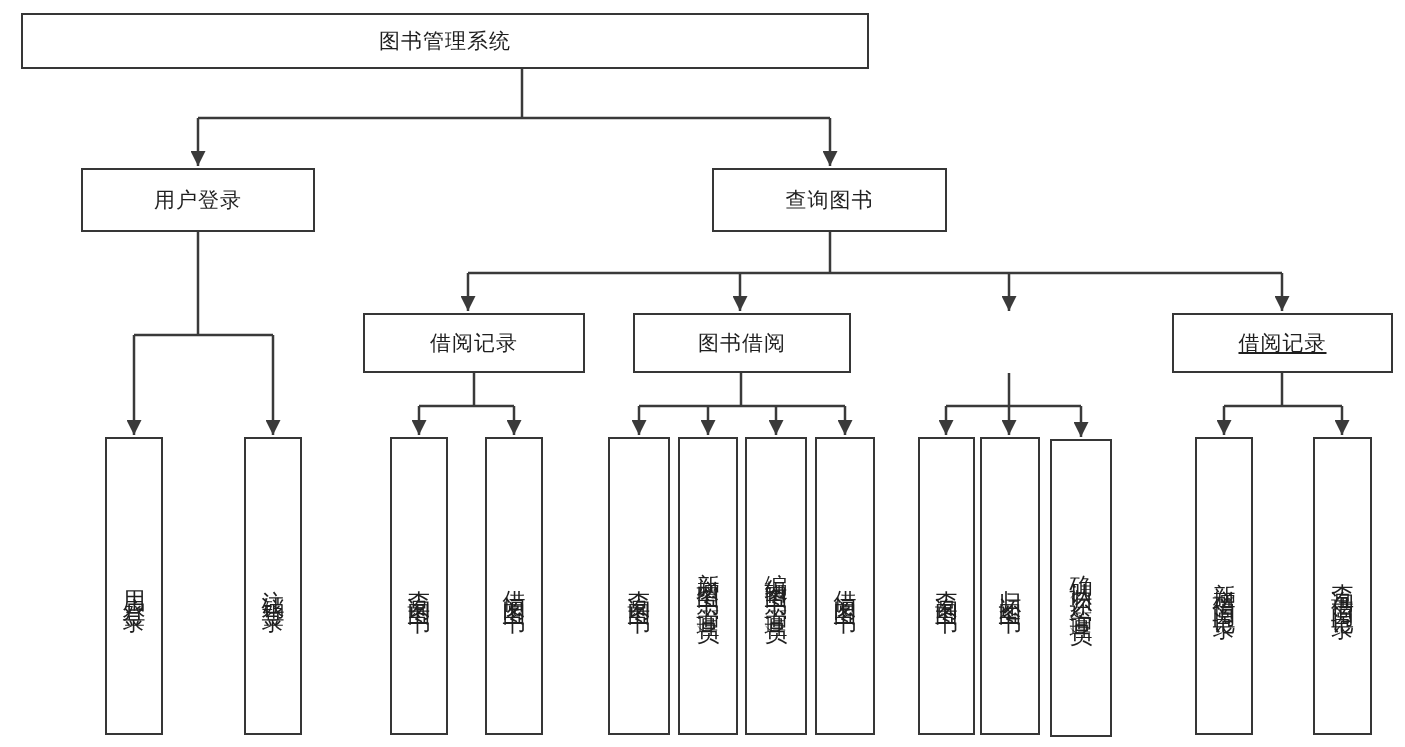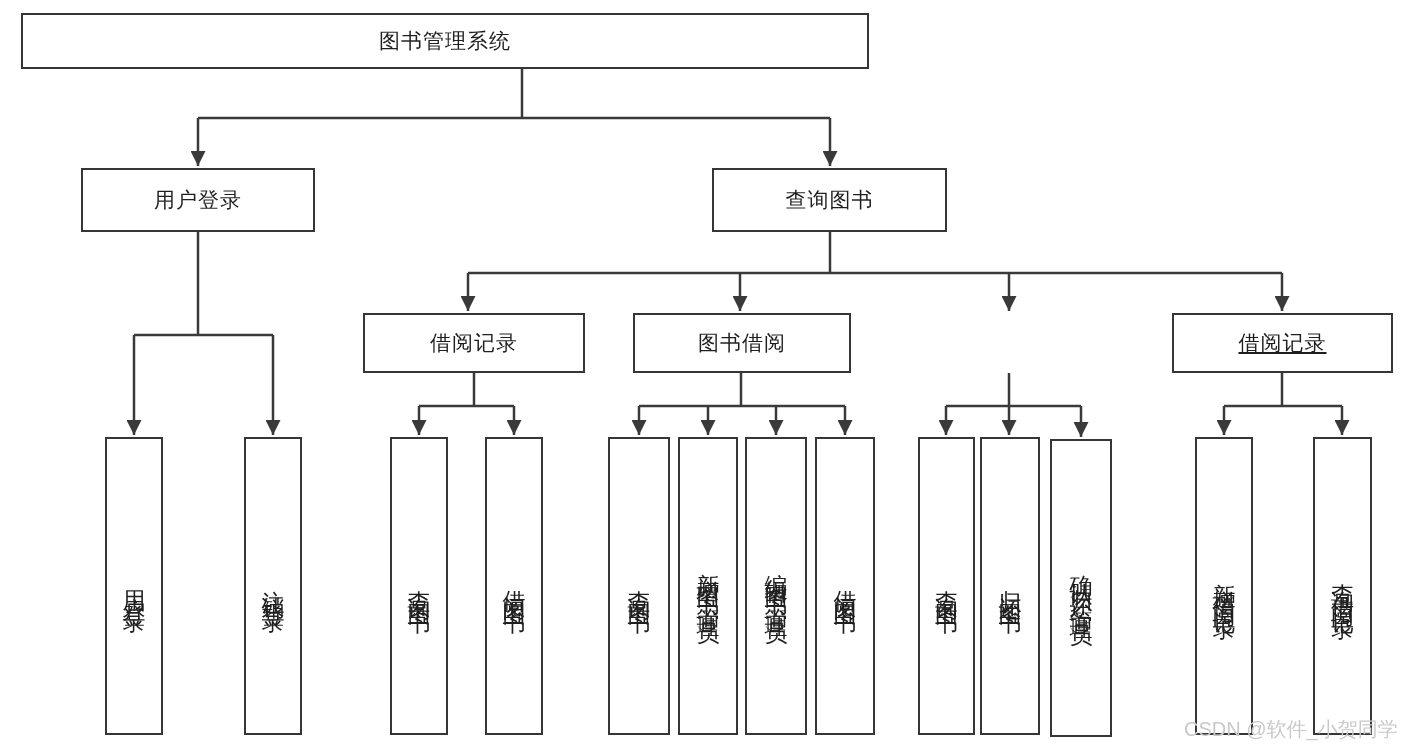--- a/index.html
+++ b/index.html
@@ -122,15 +122,14 @@
   <div class="node leaf" style="left:745px; top:437px; width:62px; height:298px;">编辑图书（管理员）</div>
   <div class="node leaf" style="left:815px; top:437px; width:60px; height:298px;">借阅图书</div>
 
   <div class="node leaf" style="left:918px; top:437px; width:57px; height:298px;">查询图书</div>
   <div class="node leaf" style="left:980px; top:437px; width:60px; height:298px;">归还图书</div>
   <div class="node leaf" style="left:1050px; top:439px; width:62px; height:298px;">确认归还（管理员）</div>
 
   <div class="node leaf" style="left:1195px; top:437px; width:58px; height:298px;">新增借阅记录</div>
   <div class="node leaf" style="left:1313px; top:437px; width:59px; height:298px;">查询借阅记录</div>
 
-  <div class="watermark">CSDN @软件_小贺同学</div>
 
 </div>
 
 </body></html>

